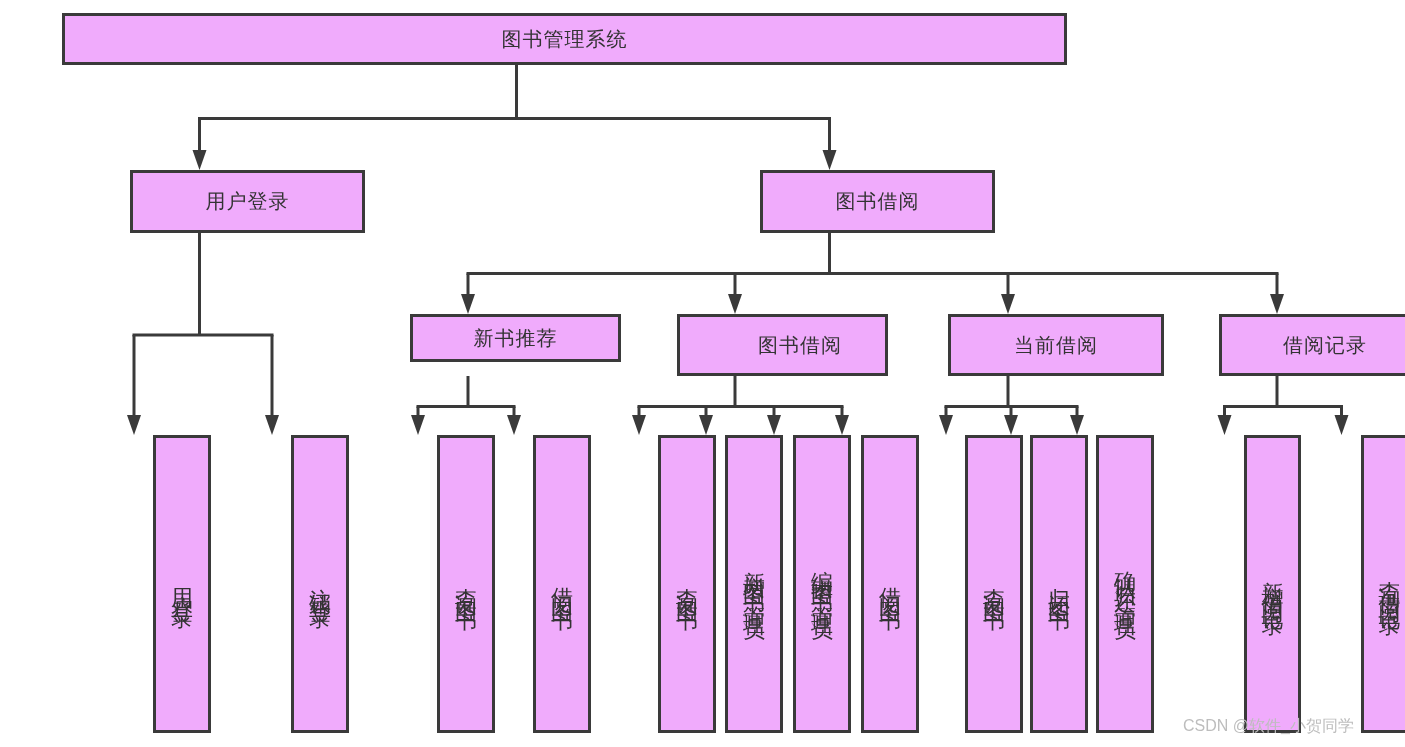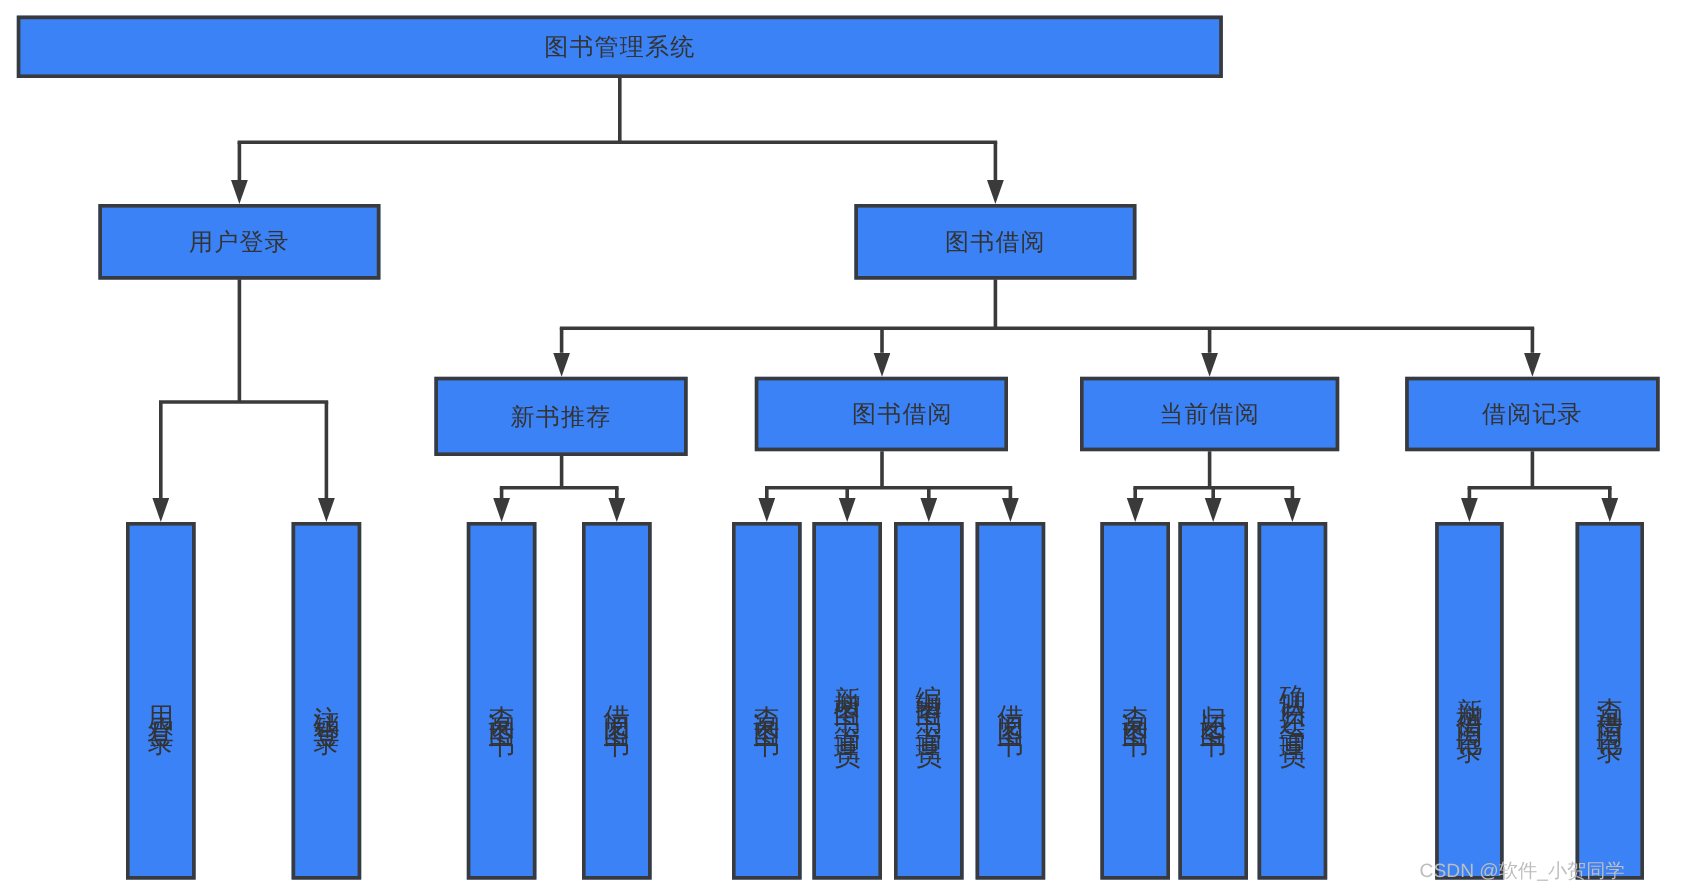--- a/index.html
+++ b/index.html
@@ -23,26 +23,27 @@
     position: absolute;
     left: 0;
     top: 0;
     width: 1405px;
     height: 747px;
   }
   .node {
     position: absolute;
     box-sizing: border-box;
     border: 3px solid #3a3a3a;
-    background: #3b82f6;
+    background: #f0abfc;
     color: #333333;
     display: flex;
     align-items: center;
     justify-content: center;
     text-align: center;
+    margin-left: 48px;
   }
   .h-node {
     font-size: 20px;
     letter-spacing: 1px;
     white-space: nowrap;
   }
   .v-node {
     writing-mode: vertical-rl;
     text-orientation: mixed;
     font-size: 22px;
@@ -112,21 +113,21 @@
       <path d="M1224.5,406.5 L1224.5,415" marker-end="url(#arrowhead)"></path>
       <path d="M1341.5,406.5 L1341.5,415" marker-end="url(#arrowhead)"></path>
     </g>
   </svg>
 
   <div class="node h-node" style="left:14px; top:13px; width:1005px; height:52px;">图书管理系统</div>
 
   <div class="node h-node" style="left:82px; top:170px; width:235px; height:63px;">用户登录</div>
   <div class="node h-node" style="left:712px; top:170px; width:235px; height:63px;">图书借阅</div>
 
-  <div class="node h-node" style="left:362px; top:314px; width:211px; height:66px;">新书推荐</div>
+  <div class="node h-node" style="left:362px; top:314px; width:211px; height:48px;">新书推荐</div>
   <div class="node h-node" style="left:629px; top:314px; width:211px; height:62px;padding-left:35px;">图书借阅</div>
   <div class="node h-node" style="left:1171px; top:314px; width:212px; height:62px;">借阅记录</div>
   <div class="node h-node" style="left:900px; top:314px; width:216px; height:62px;">当前借阅</div>
 
   <div class="node v-node" style="left:105px; top:435px; width:58px; height:298px;">用户登录</div>
   <div class="node v-node" style="left:243px; top:435px; width:58px; height:298px;">注销登录</div>
 
   <div class="node v-node" style="left:389px; top:435px; width:58px; height:298px;">查询图书</div>
   <div class="node v-node" style="left:485px; top:435px; width:58px; height:298px;">借阅图书</div>
 

